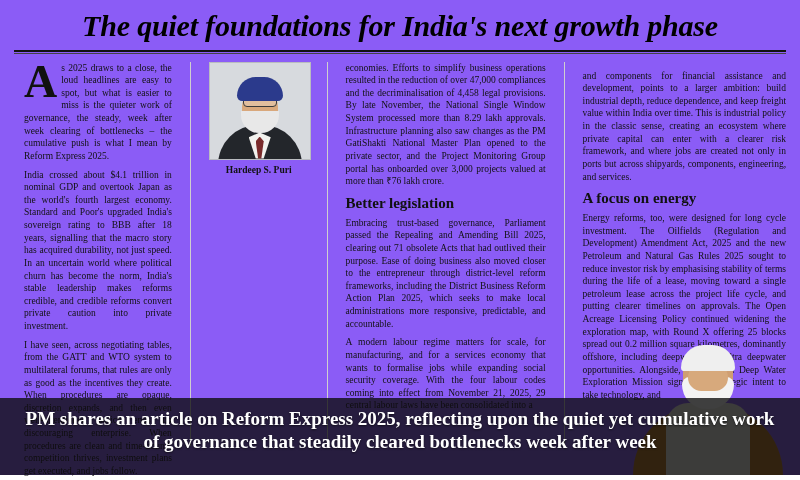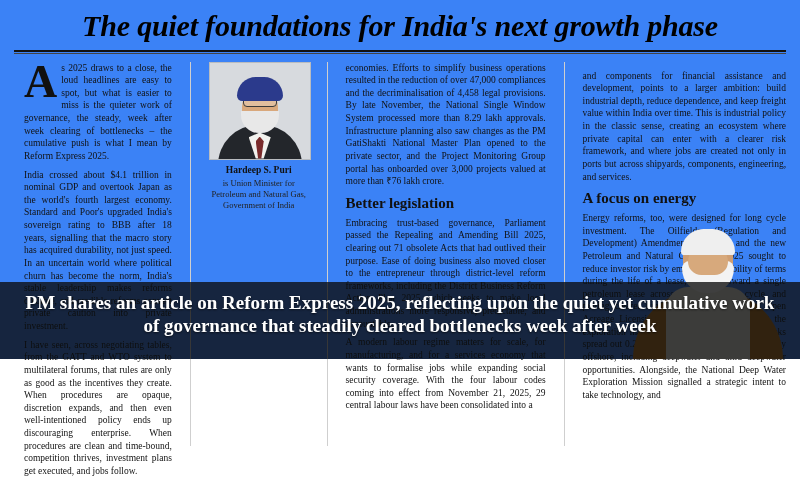--- a/index.html
+++ b/index.html
@@ -10,22 +10,22 @@
     width: 800px;
     height: 480px;
     background: #ffffff;
     font-family: "Liberation Serif", serif;
     overflow: hidden;
     position: relative;
   }
   .page {
     position: relative;
     width: 800px;
-    height: 359px;
-    background: #3b82f6;
+    height: 475px;
+    background: #8b5cf6;
   }
   .headline {
     font-family: "Liberation Serif", serif;
     font-size: 30px;
     font-style: italic;
     font-weight: 700;
     text-align: center;
     color: #000000;
     padding: 10px 12px 6px 12px;
     letter-spacing: -0.2px;
@@ -294,21 +294,20 @@
           <div class="p-suit"></div>
           <div class="p-shirt"></div>
           <div class="p-tie"></div>
           <div class="p-face"></div>
           <div class="p-beard"></div>
           <div class="p-glass"></div>
           <div class="p-turban"></div>
         </div>
       </div>
       <div class="caption-name">Hardeep S. Puri</div>
-      <div class="caption-role">is Union Minister for Petroleum and Natural Gas, Government of India</div>
     </div>
 
     <div class="divider"></div>
 
     <div class="col c3">
       <p>economies. Efforts to simplify business operations resulted in the reduction of over 47,000 compliances and the decriminalisation of 4,458 legal provisions. By late November, the National Single Window System processed more than 8.29 lakh approvals. Infrastructure planning also saw changes as the PM GatiShakti National Master Plan opened to the private sector, and the Project Monitoring Group portal has onboarded over 3,000 projects valued at more than ₹76 lakh crore.</p>
       <div class="subhead">Better legislation</div>
       <p>Embracing trust-based governance, Parliament passed the Repealing and Amending Bill 2025, clearing out 71 obsolete Acts that had outlived their purpose. Ease of doing business also moved closer to the entrepreneur through district-level reform frameworks, including the District Business Reform Action Plan 2025, which seeks to make local administrations more responsive, predictable, and accountable.</p>
       <p>A modern labour regime matters for scale, for manufacturing, and for a services economy that wants to formalise jobs while expanding social security coverage. With the four labour codes coming into effect from November 21, 2025, 29 central labour laws have been consolidated into a</p>
     </div>

